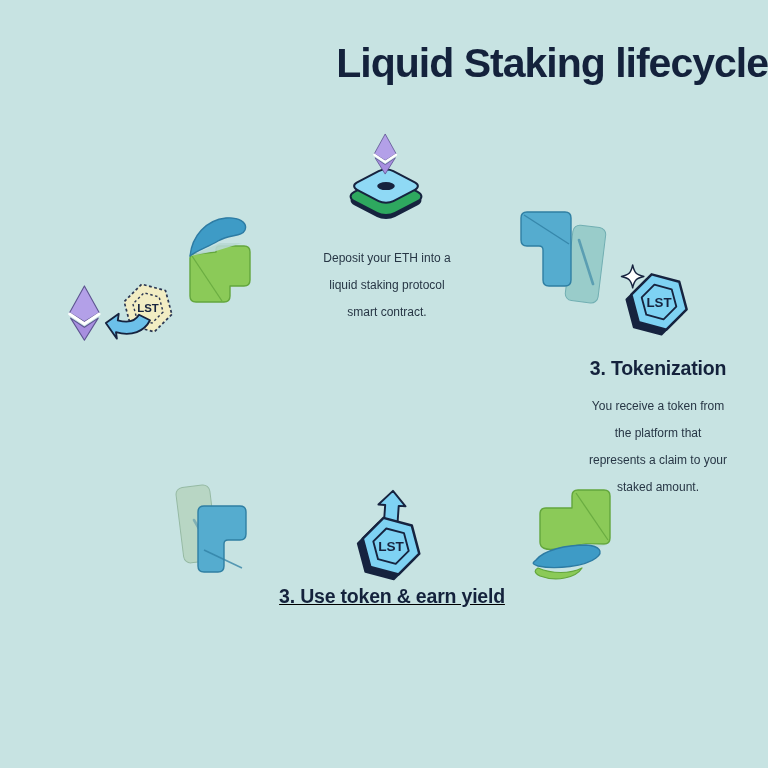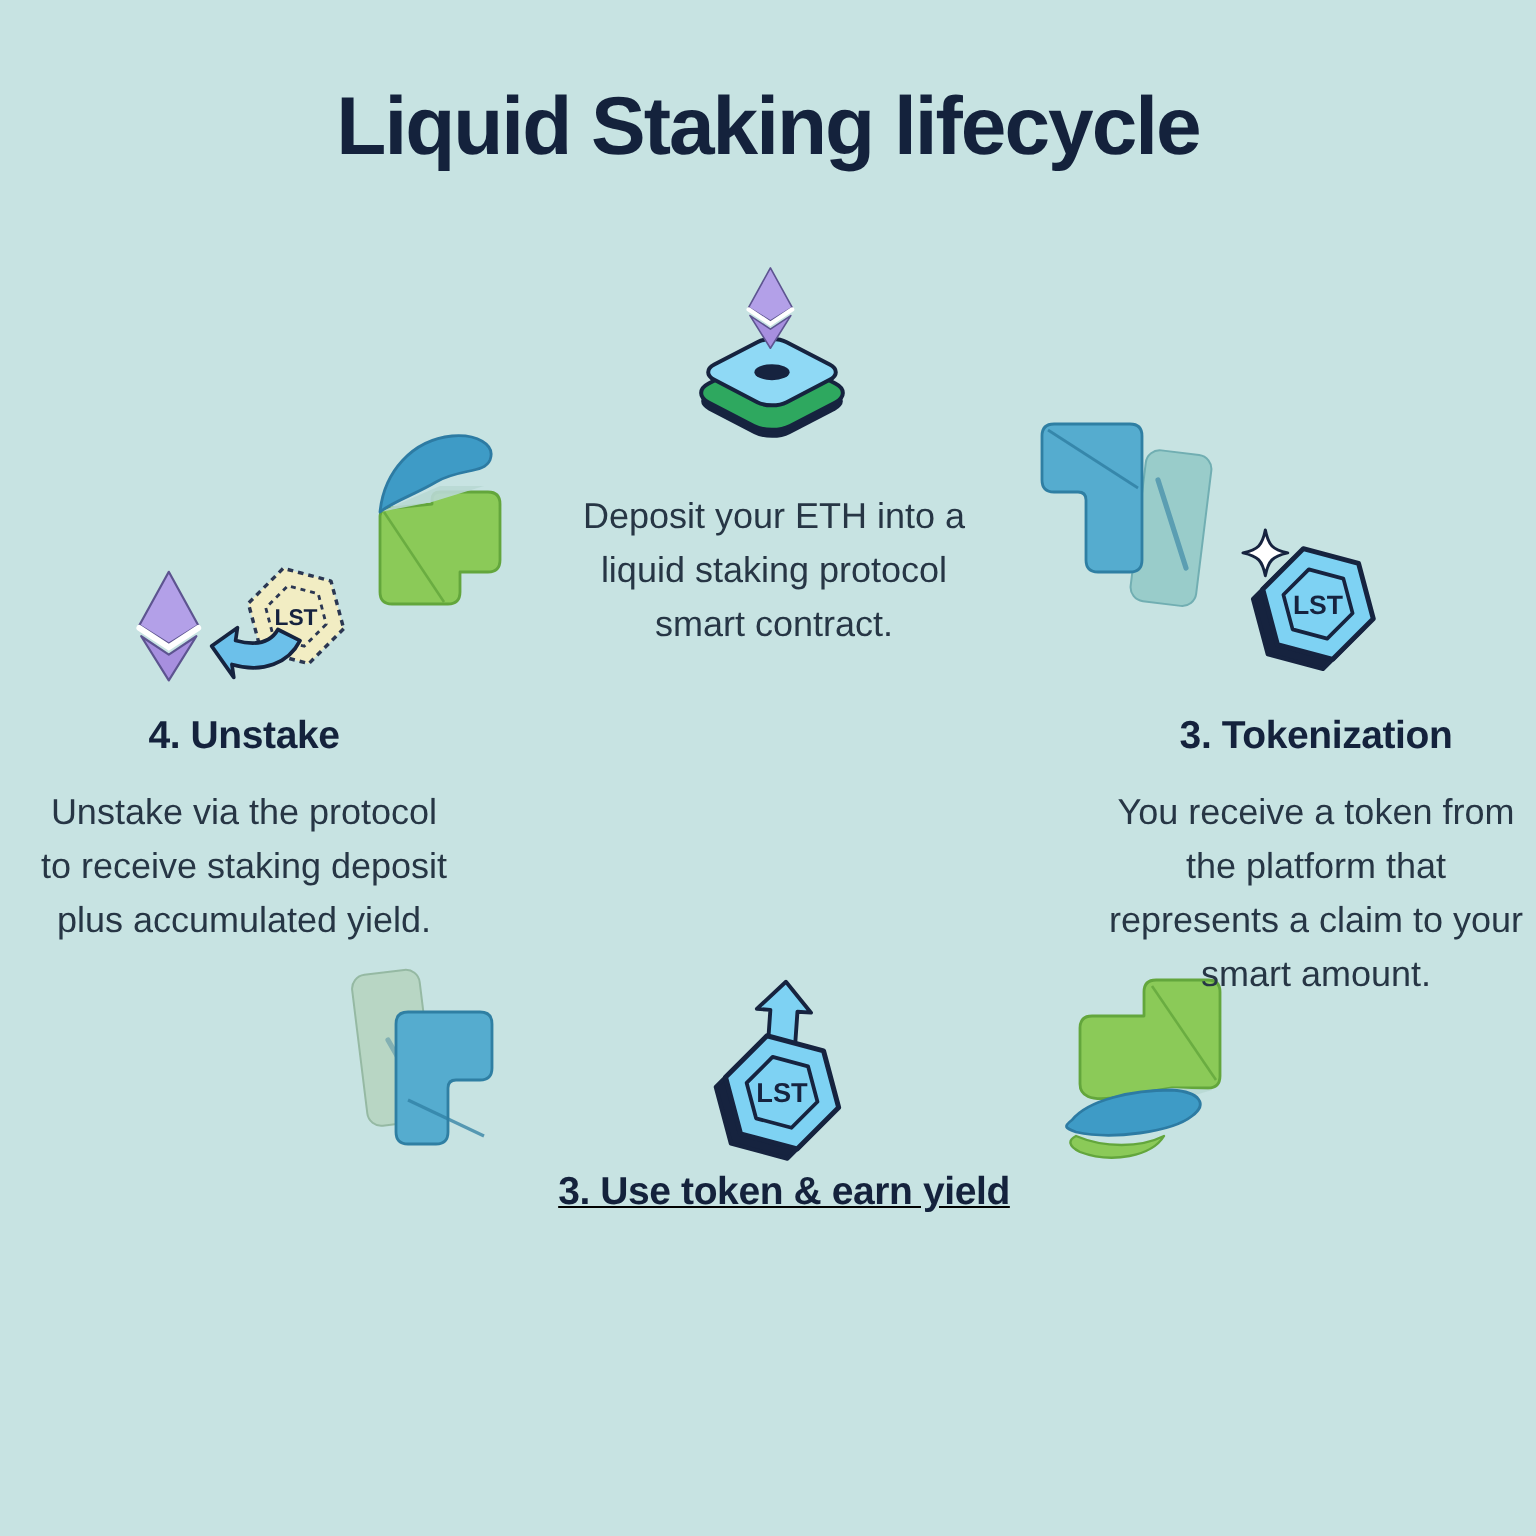--- a/index.html
+++ b/index.html
@@ -5,32 +5,32 @@
   html,body{margin:0;padding:0;}
   .canvas{
     position:relative;
     width:768px;height:768px;
     background:var(--background,#c7e3e2);
     font-family:"Liberation Sans",sans-serif;
     overflow:hidden;
   }
   .title{
     position:absolute;left:0;top:40px;width:768px;margin:0;
-    text-align:center;
+    text-align:right;
     font-size:41px;font-weight:700;letter-spacing:-1px;
     color:var(--heading,#14223c);
   }
   .step{position:absolute;text-align:center;}
   .step h2{
     margin:0;font-size:19.5px;font-weight:700;letter-spacing:-0.2px;
     color:var(--heading,#14223c);
   }
   .step p{
     margin:13px 0 0 0;
-    font-size:18px;line-height:27px;
+    font-size:12px;line-height:27px;
     color:var(--body,#273645);
     white-space:pre-line;
   }
   .step1{left:272px;top:232px;width:230px;}
   .step2{left:548px;top:357px;width:220px;}
   .step3{left:268px;top:585px;width:248px;text-decoration:underline;}
   .step4{left:10px;top:357px;width:224px;}
   .icon{position:absolute;text-align:right;}
   .icon1{left:342px;top:130px;}
   .icon2{left:617px;top:263px;}
@@ -164,27 +164,21 @@
     <p>Deposit your ETH into a
 liquid staking protocol
 smart contract.</p>
   </section>
 
   <section class="step step2">
     <h2>3. Tokenization</h2>
     <p>You receive a token from
 the platform that
 represents a claim to your
-smart amount.</p>
+staked amount.</p>
   </section>
 
   <section class="step step3">
     <h2>3. Use token &amp; earn yield</h2>
   </section>
 
-  <section class="step step4">
-    <h2>4. Unstake</h2>
-    <p>Unstake via the protocol
-to receive staking deposit
-plus accumulated yield.</p>
-  </section>
 
 </div>
 
 </body></html>

